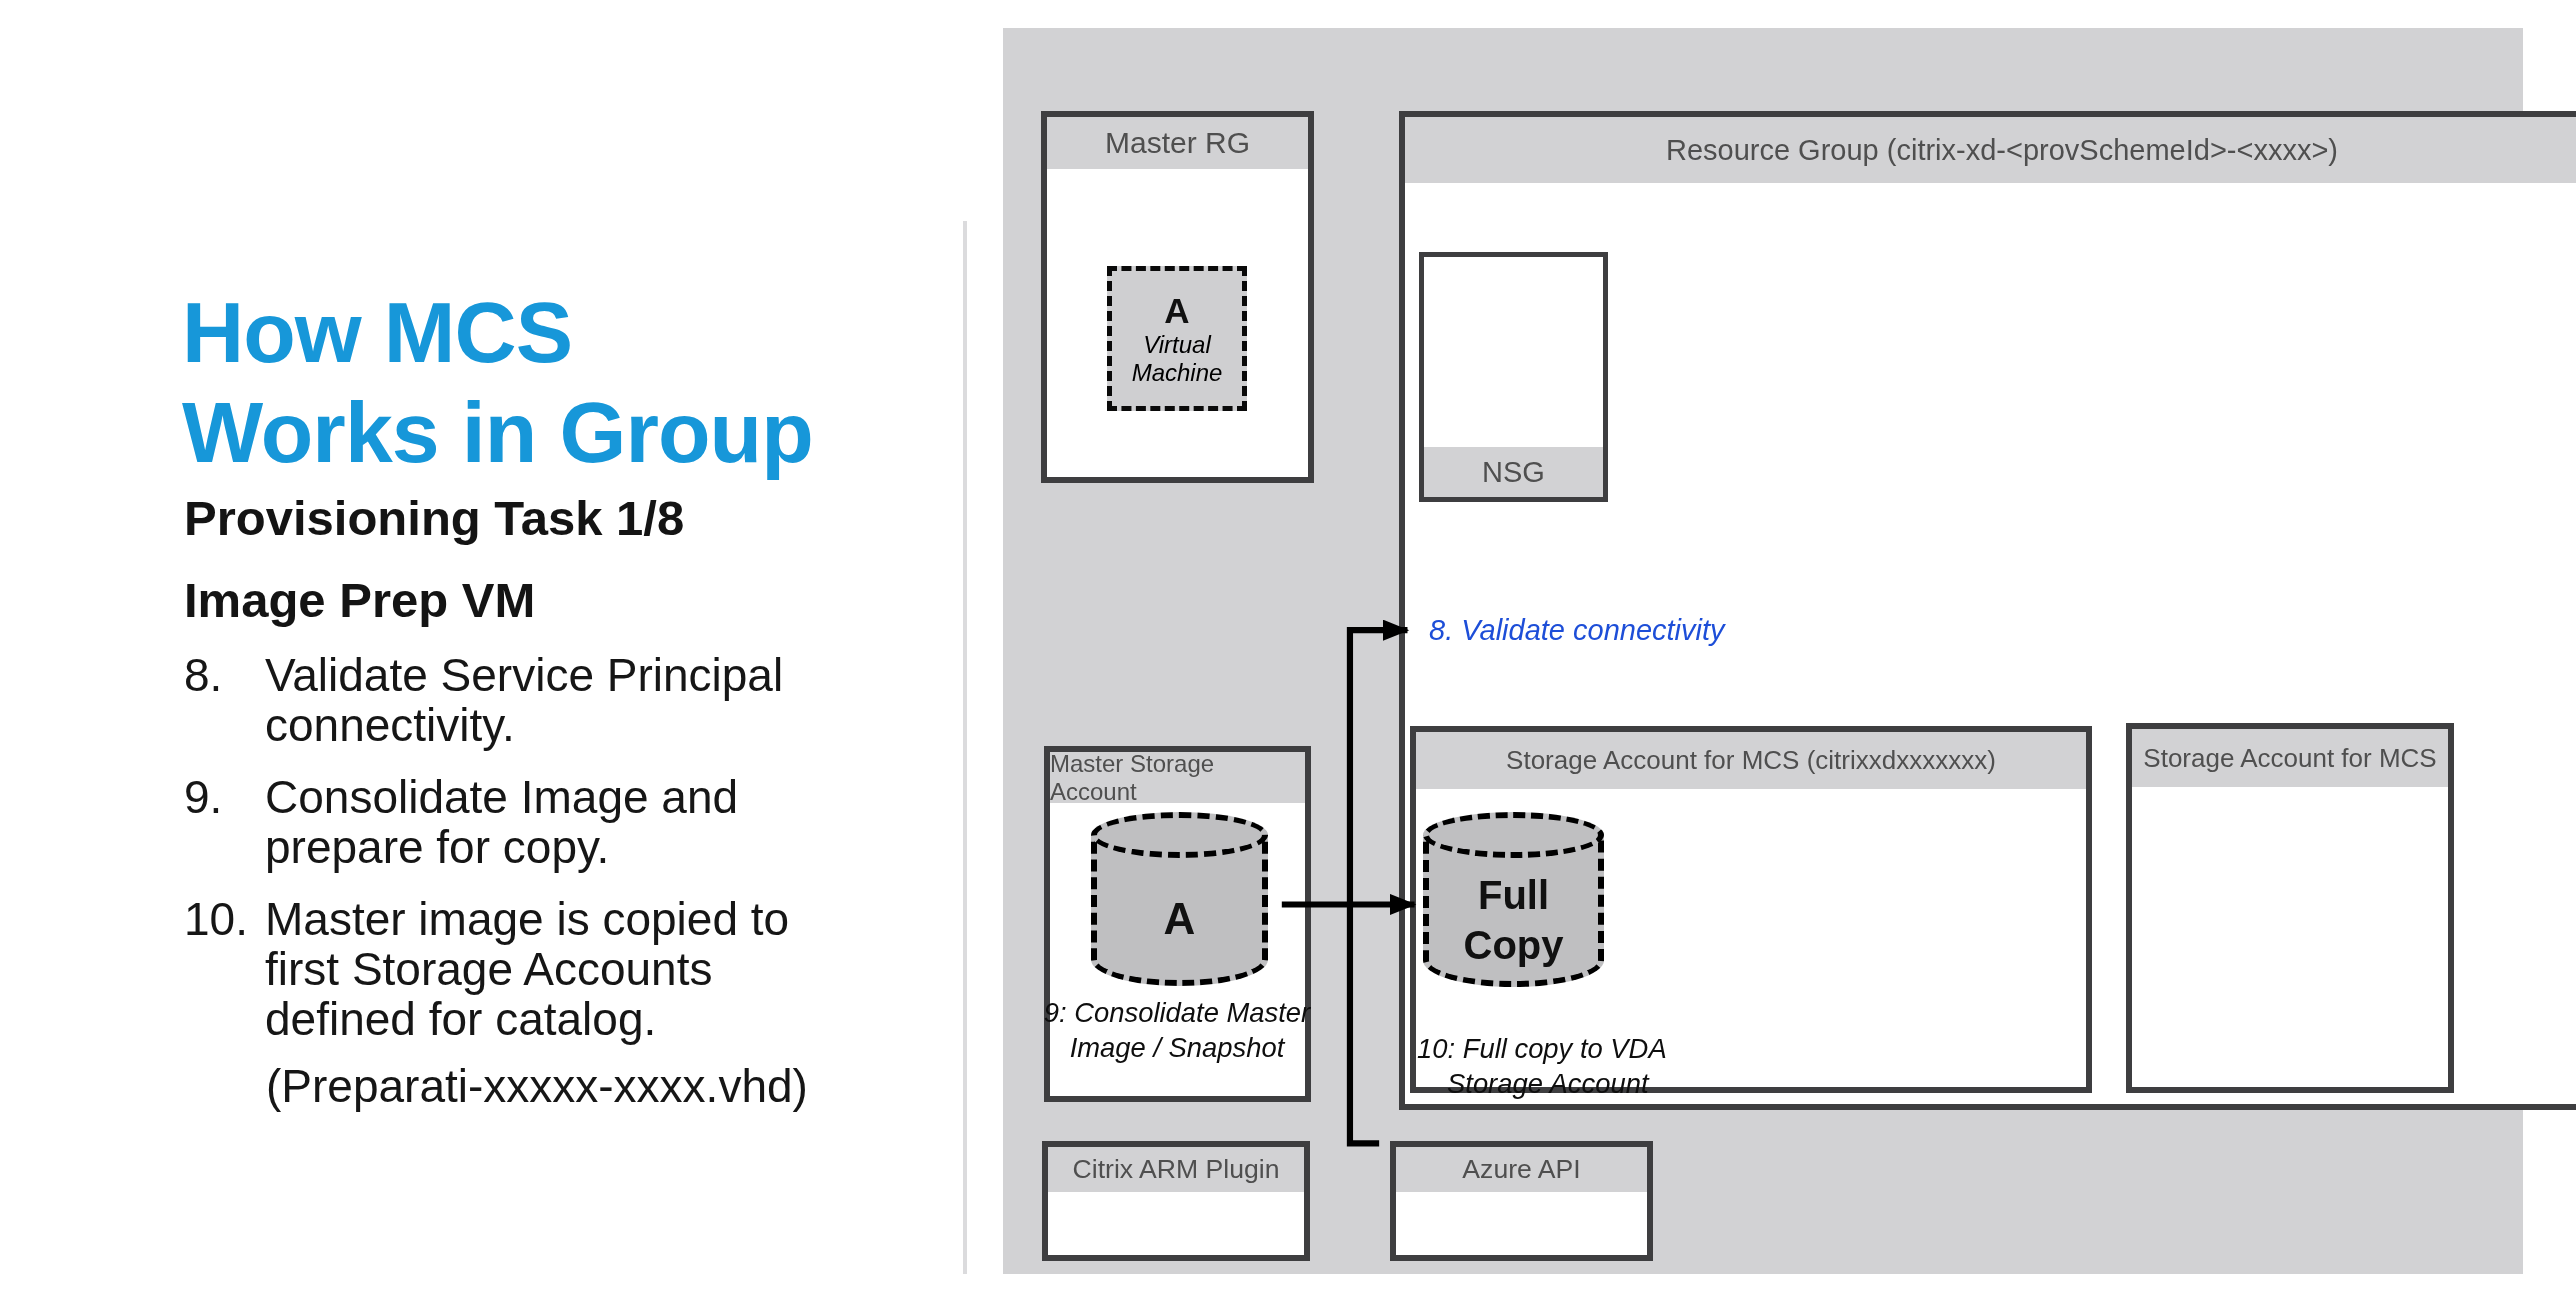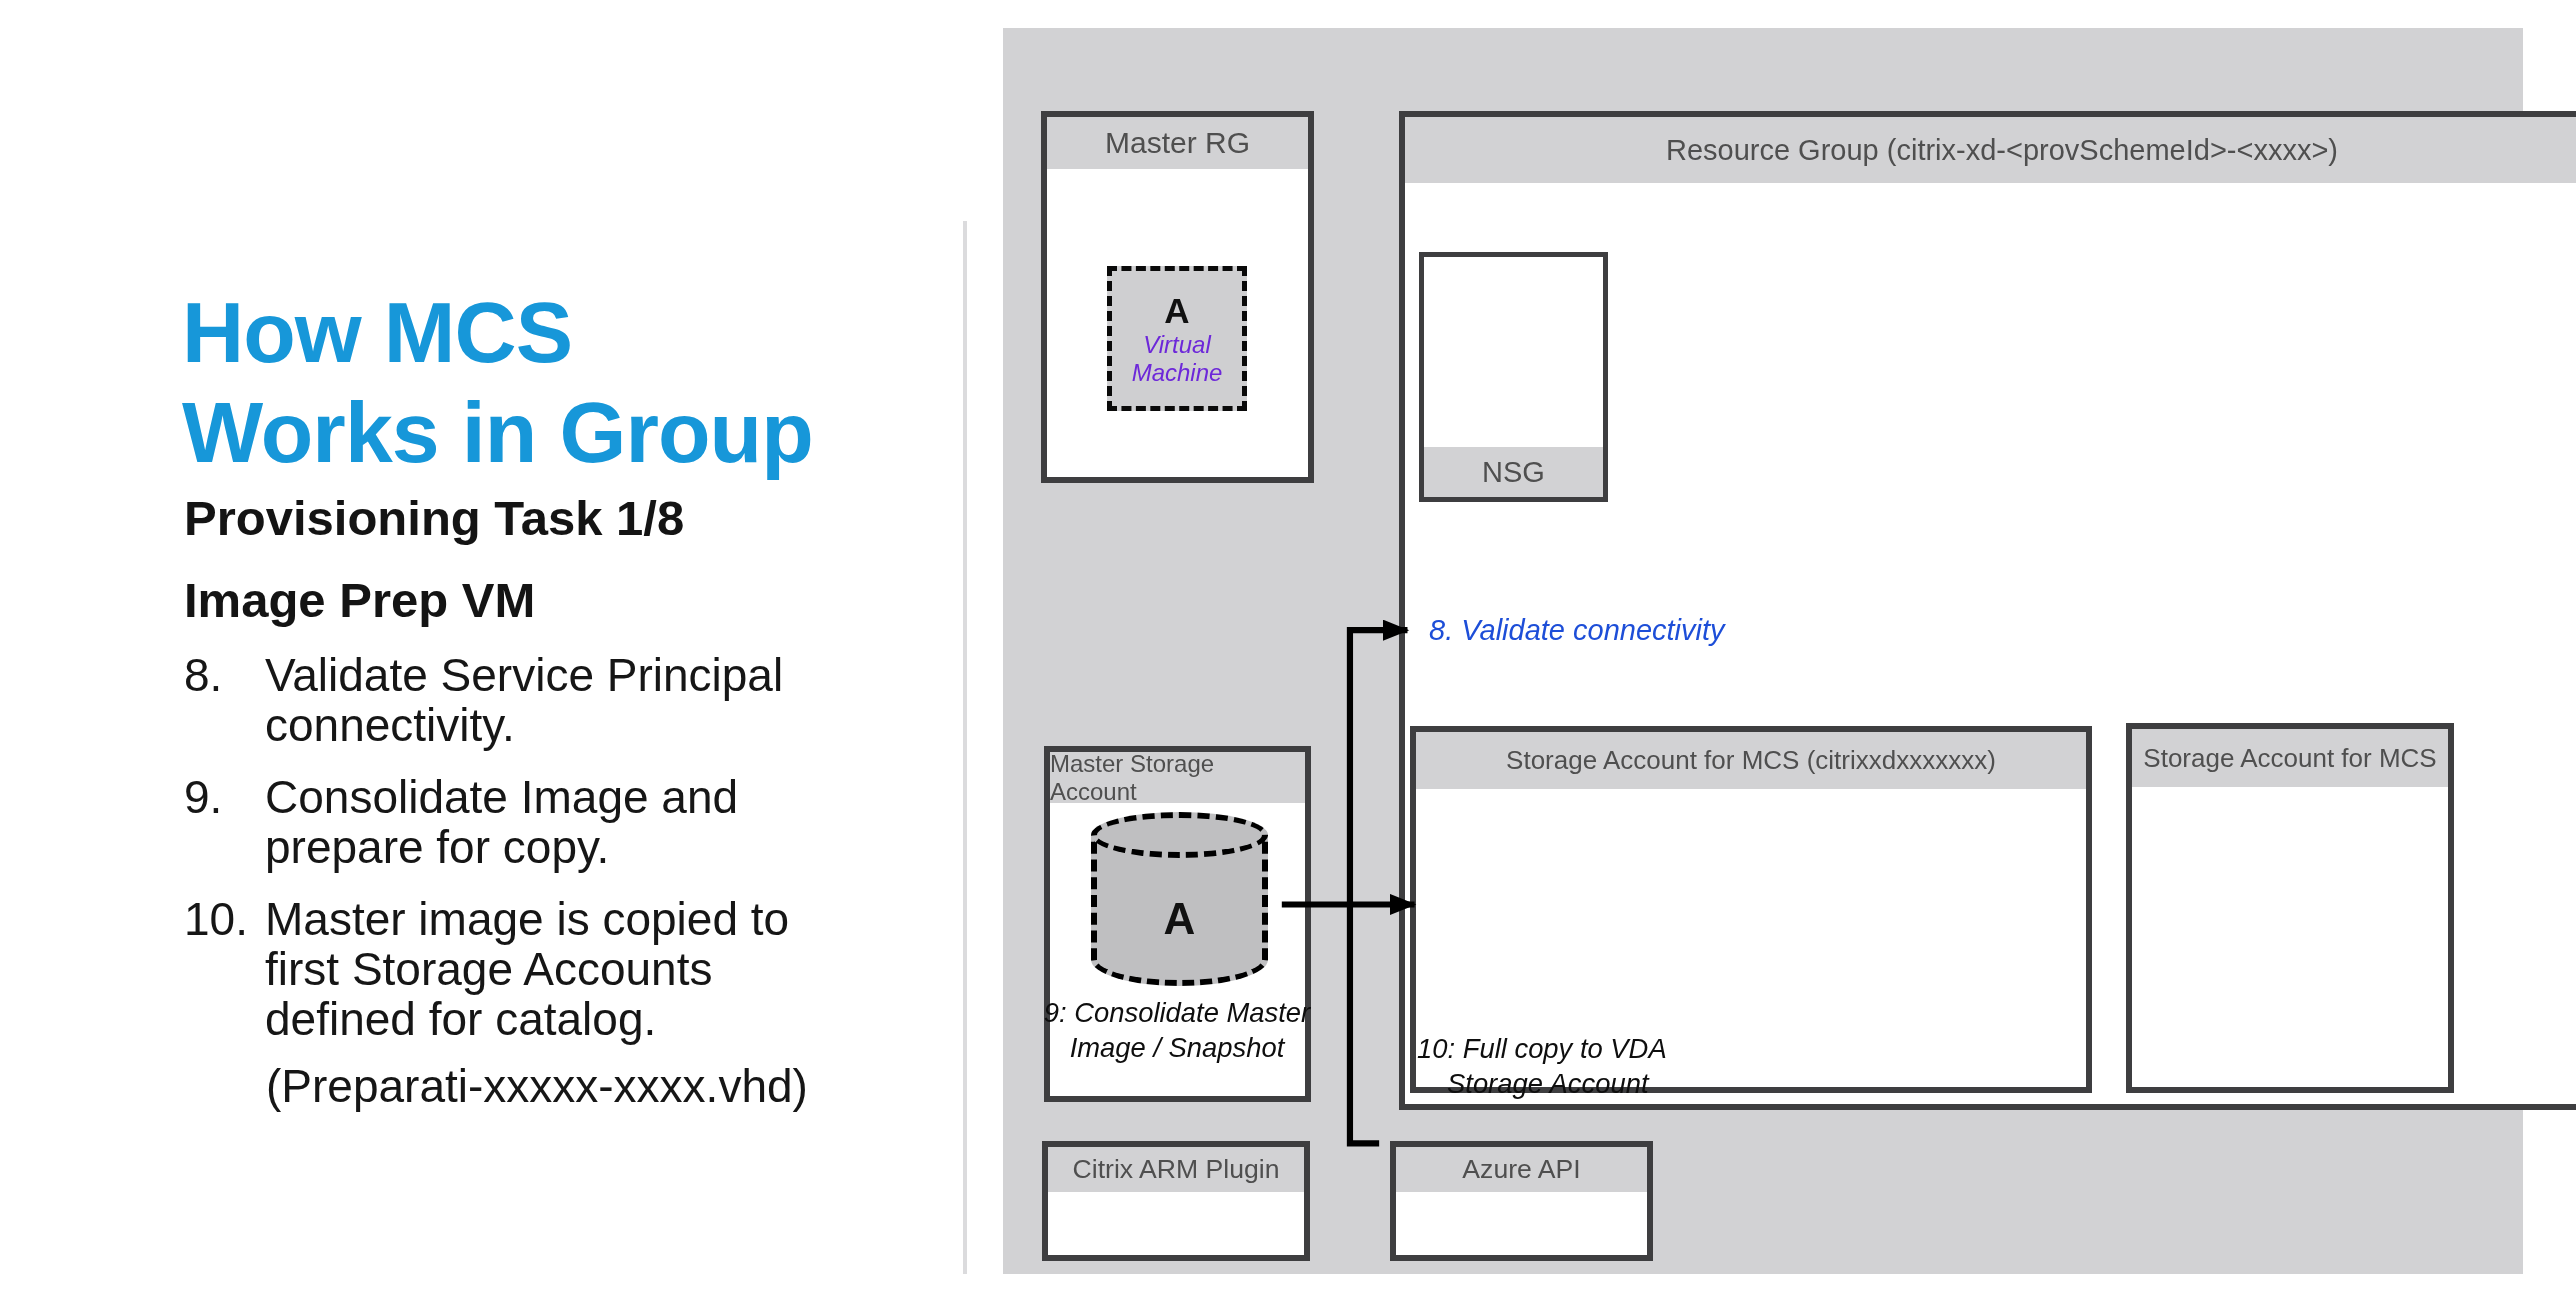--- a/index.html
+++ b/index.html
@@ -42,21 +42,21 @@
   #citrix-arm{left:1042px;top:1141px;width:268px;height:120px;}
   #citrix-arm .band{height:45px;font-size:26.6px;}
   #azure-api{left:1390px;top:1141px;width:263px;height:120px;}
   #azure-api .band{height:45px;font-size:26.6px;}
 
   
   #vm-box{position:absolute;left:1107px;top:266px;width:140px;height:145px;background:#cfcfd1;
           border:5.3px dashed #0a0a0a;box-sizing:border-box;display:flex;flex-direction:column;
           align-items:center;justify-content:center;}
   #vm-box .letter{font-size:35px;font-weight:bold;color:#111;}
-  #vm-box .vmlabel{font-size:24px;font-style:italic;line-height:28px;color:#6d28d9;text-align:center;}
+  #vm-box .vmlabel{font-size:24px;font-style:italic;line-height:28px;color:#000000;text-align:center;}
 
   
   .cyl{position:absolute;}
   .cyl .ctop{position:absolute;left:0;top:0;width:100%;height:46px;background:#bfbfc1;
              border:6.2px dashed #000;border-radius:50%;box-sizing:border-box;z-index:2;}
   .cyl .cbody{position:absolute;left:0;top:23px;right:0;bottom:0;background:#bfbfc1;
               border-left:6.2px dashed #000;border-right:6.2px dashed #000;border-bottom:6.2px dashed #000;
               box-sizing:border-box;border-radius:0 0 50% 50% / 0 0 26.6px 26.6px;z-index:1;
               display:flex;flex-direction:column;align-items:center;justify-content:center;}
   #cyl-a{left:1091px;top:812px;width:177px;height:174px;}
@@ -162,20 +162,27 @@
     <div class="spacer"></div>
   </div>
 
   <div class="cyl" id="cyl-a">
     <div class="ctop"></div>
     <div class="cbody">
       <div>A</div>
     </div>
   </div>
 
+  <div class="cyl" id="cyl-full">
+    <div class="ctop"></div>
+    <div class="cbody">
+      <div>Full</div>
+      <div>Copy</div>
+    </div>
+  </div>
 
   <div class="caption" id="caption-9">
     <div>9: Consolidate Master</div>
     <div>Image / Snapshot</div>
   </div>
   <div class="caption" id="caption-10">
     <div>10: Full copy to VDA</div>
     <div class="indent">Storage Account</div>
   </div>
   <div id="validate-label">8. Validate connectivity</div>

